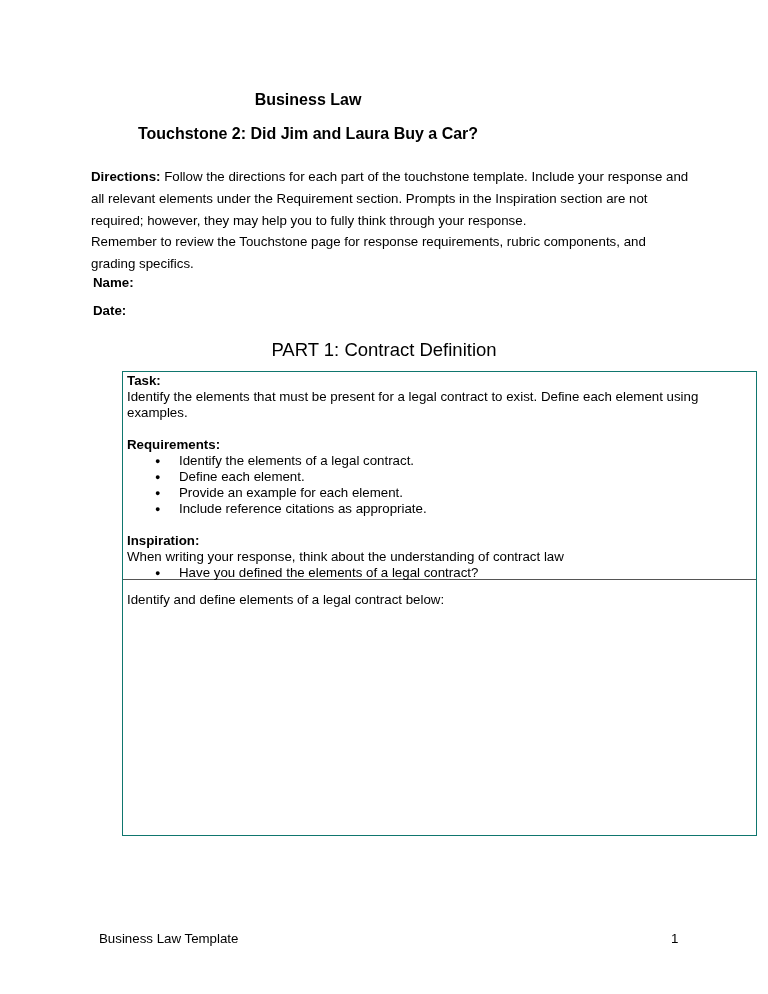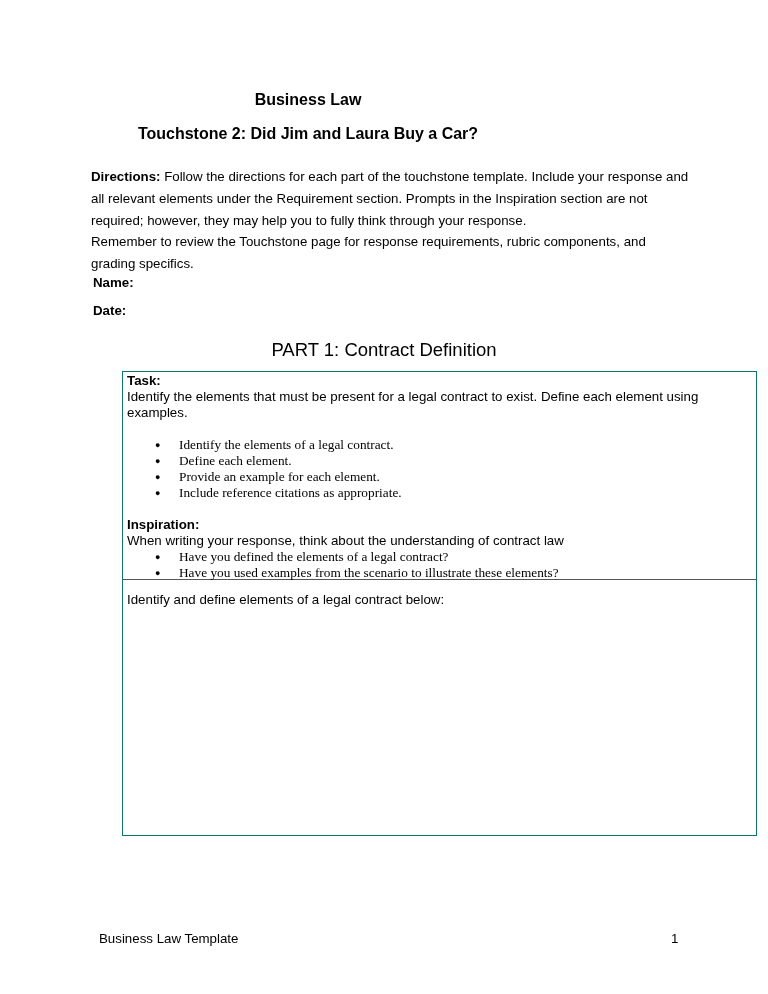--- a/index.html
+++ b/index.html
@@ -11,21 +11,21 @@
   .p1 { top: 166px; }
   .p2 { top: 231px; }
   .lbl { position: absolute; left: 93px; font-size: 13.3px; font-weight: bold; }
   .name { top: 275px; }
   .date { top: 303px; }
   .part { position: absolute; top: 339px; left: 0; width: 768px; text-align: center; font-size: 18.5px; }
   .box { position: absolute; left: 90px; top: 371px; width: 633px; height: 463px; border: 1px solid #0f766e; margin-left: 32px; }
   .cell1 { position: absolute; left: 0; top: 0; width: 633px; height: 208px; border-bottom: 1px solid #555; padding: 1px 4px; box-sizing: border-box; font-size: 13.3px; line-height: 16px; }
   .cell2 { position: absolute; left: 0; top: 209px; width: 633px; padding: 11px 4px; box-sizing: border-box; font-size: 13.3px; line-height: 16px; }
   .b { font-weight: bold; }
-  ul { margin: 0; padding: 0 0 0 52px; list-style: none; font-family: Liberation Serif, serif; }
+  ul { margin: 0; padding: 0 0 0 52px; list-style: none; }
   li { position: relative; }
   li::before { content: "\25CF"; position: absolute; left: -24px; font-size: 9px; }
   .gap { height: 16px; }
   .footer { position: absolute; top: 931px; font-size: 13.3px; }
   .fl { left: 99px; }
   .fr { left: 671px; }
 </style>
 </head>
 <body>
 
@@ -39,32 +39,32 @@
 <div class="lbl name">Name:</div>
 <div class="lbl date">Date:</div>
 
 <div class="part">PART 1: Contract Definition</div>
 
 <div class="box">
   <div class="cell1">
     <div class="b">Task:</div>
     <div>Identify the elements that must be present for a legal contract to exist. Define each element using examples.</div>
     <div class="gap"></div>
+    <div class="b">Requirements:</div>
     <ul>
       <li>Identify the elements of a legal contract.</li>
       <li>Define each element.</li>
       <li>Provide an example for each element.</li>
       <li>Include reference citations as appropriate.</li>
     </ul>
     <div class="gap"></div>
     <div class="b">Inspiration:</div>
     <div>When writing your response, think about the understanding of contract law</div>
     <ul>
       <li>Have you defined the elements of a legal contract?</li>
-      <li>Have you used examples from the scenario to illustrate these elements?</li>
     </ul>
   </div>
   <div class="cell2">
     <div>Identify and define elements of a legal contract below:</div>
   </div>
 </div>
 
 <div class="footer fl">Business Law Template</div>
 <div class="footer fr">1</div>
 

